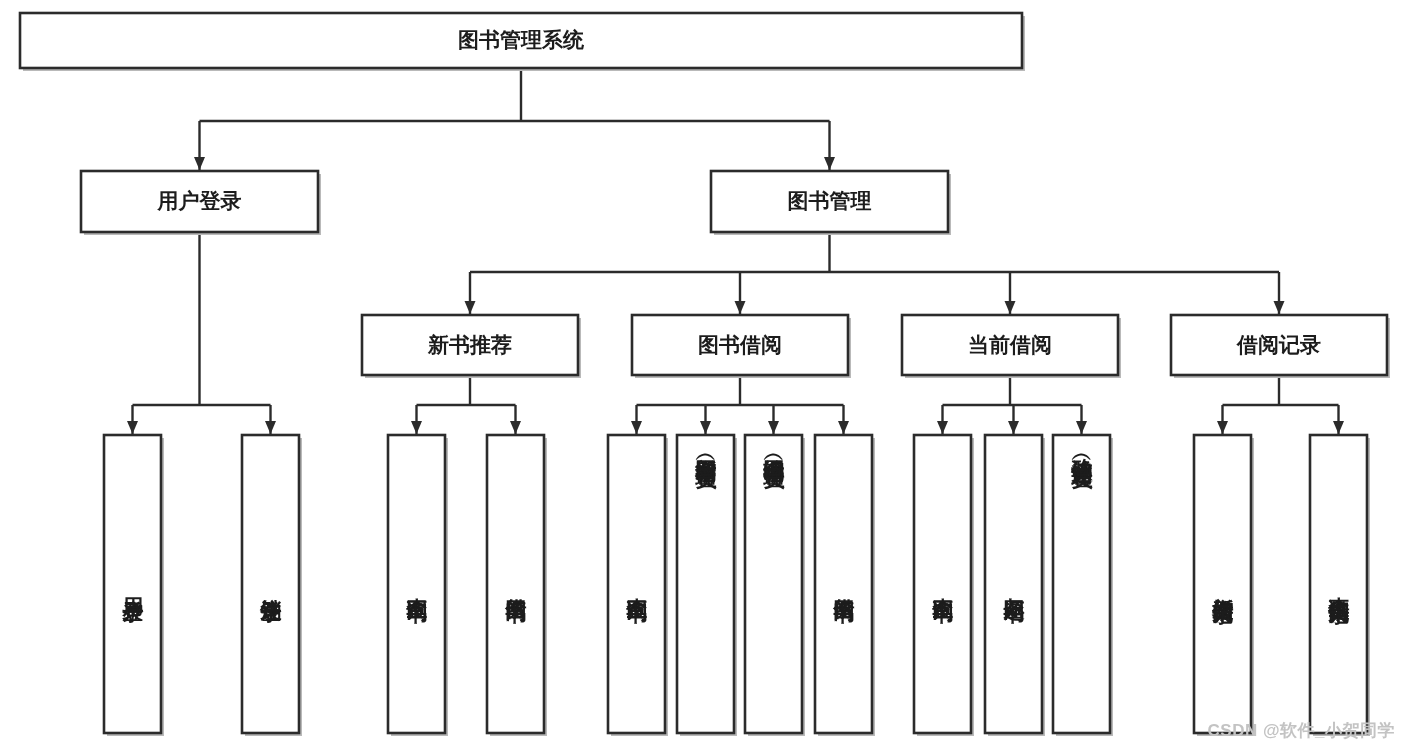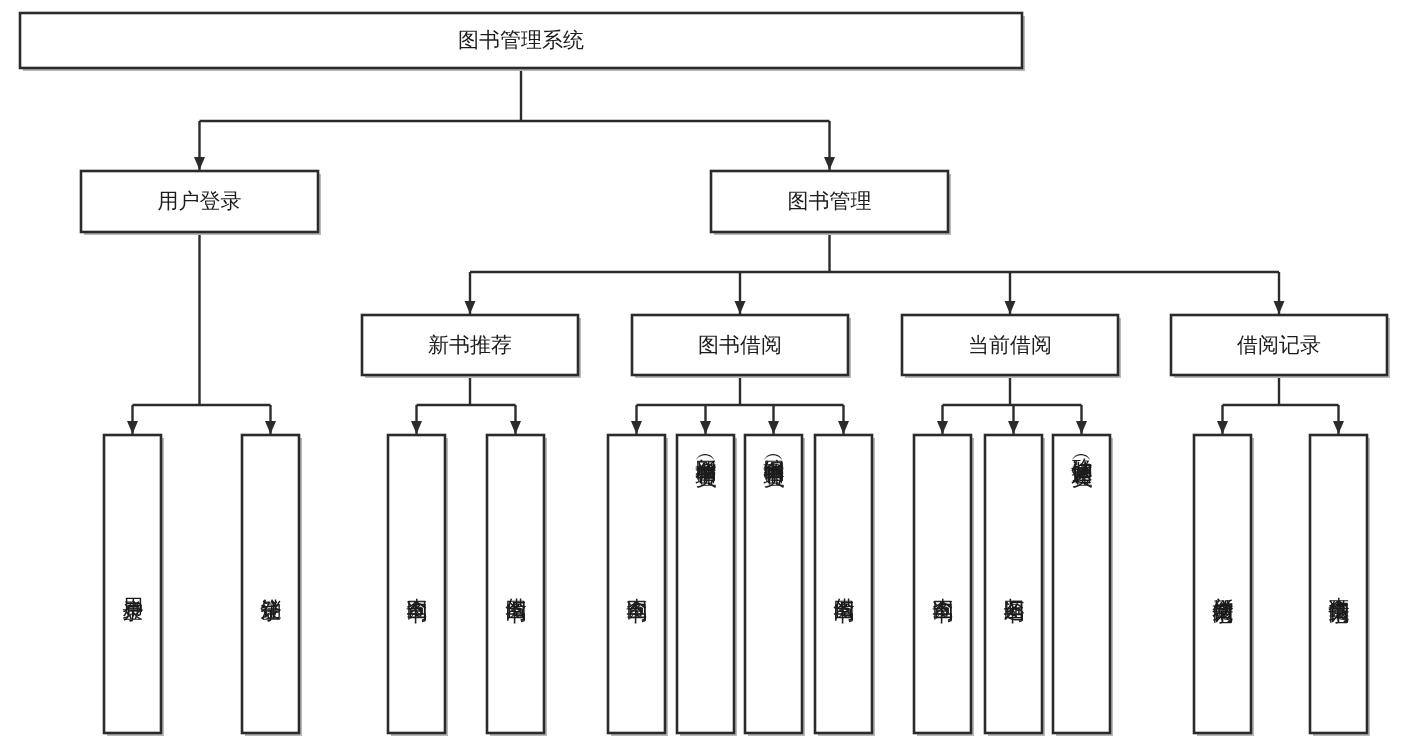--- a/index.html
+++ b/index.html
@@ -11,20 +11,21 @@
     width: 1405px;
     height: 747px;
     font-family: "Liberation Sans", "DejaVu Sans", sans-serif;
     overflow: hidden;
     position: relative;
   }
   #diagram-root {
     position: relative;
     width: 1405px;
     height: 747px;
+    font-weight: bold;
   }
   svg#flow {
     position: absolute;
     left: 0;
     top: 0;
     width: 1405px;
     height: 747px;
   }
   .node-box {
     fill: #ffffff;
@@ -232,14 +233,15 @@
         <div class="leaf-text top-align" style="margin-top: 6px;">确认归还（管理员）</div>
       </div>
       <div class="leaf-wrap" style="left: 1194px; top: 435px; width: 57px; height: 298px;">
         <div class="leaf-text">新增借阅记录</div>
       </div>
       <div class="leaf-wrap" style="left: 1310px; top: 435px; width: 57px; height: 298px;">
         <div class="leaf-text">查询借阅记录</div>
       </div>
     </div>
 
+  <div class="watermark">CSDN @软件_小贺同学</div>
 
 </div>
 
 </body></html>

